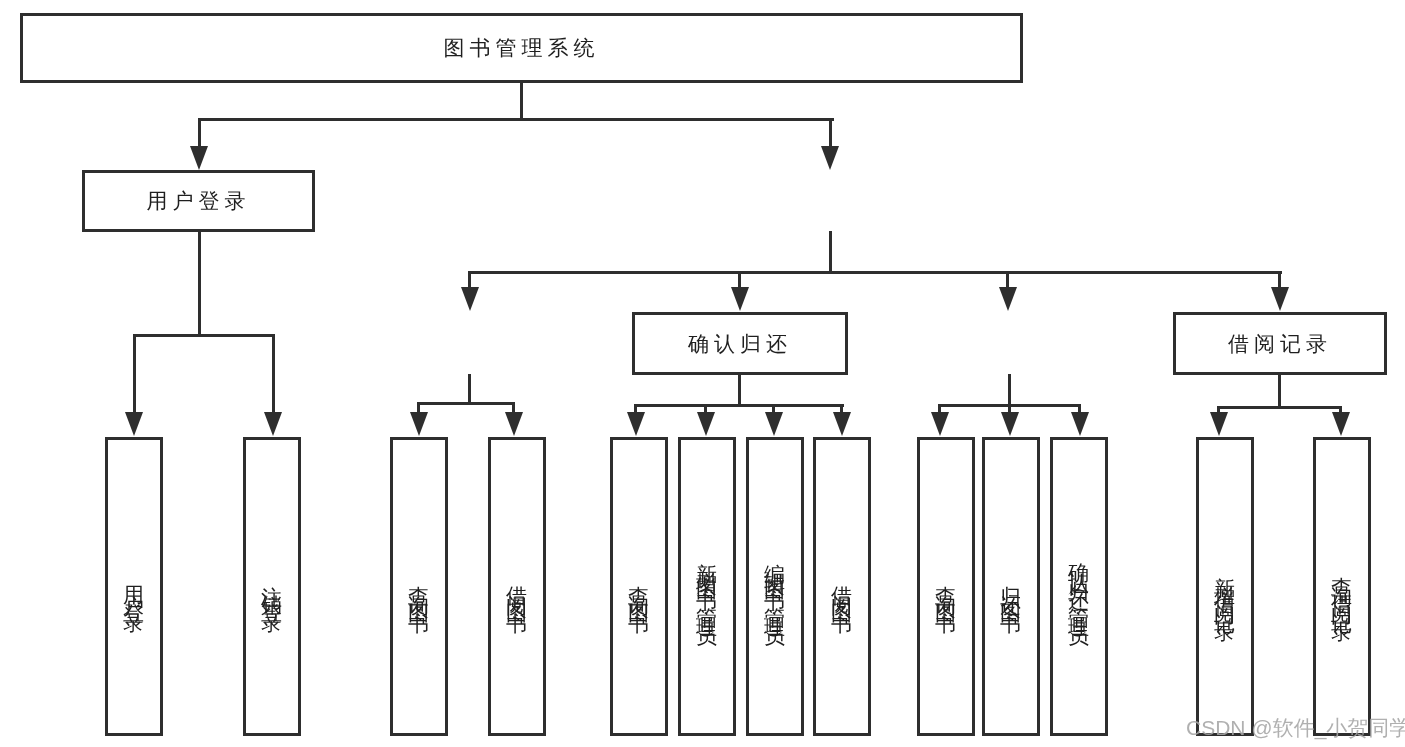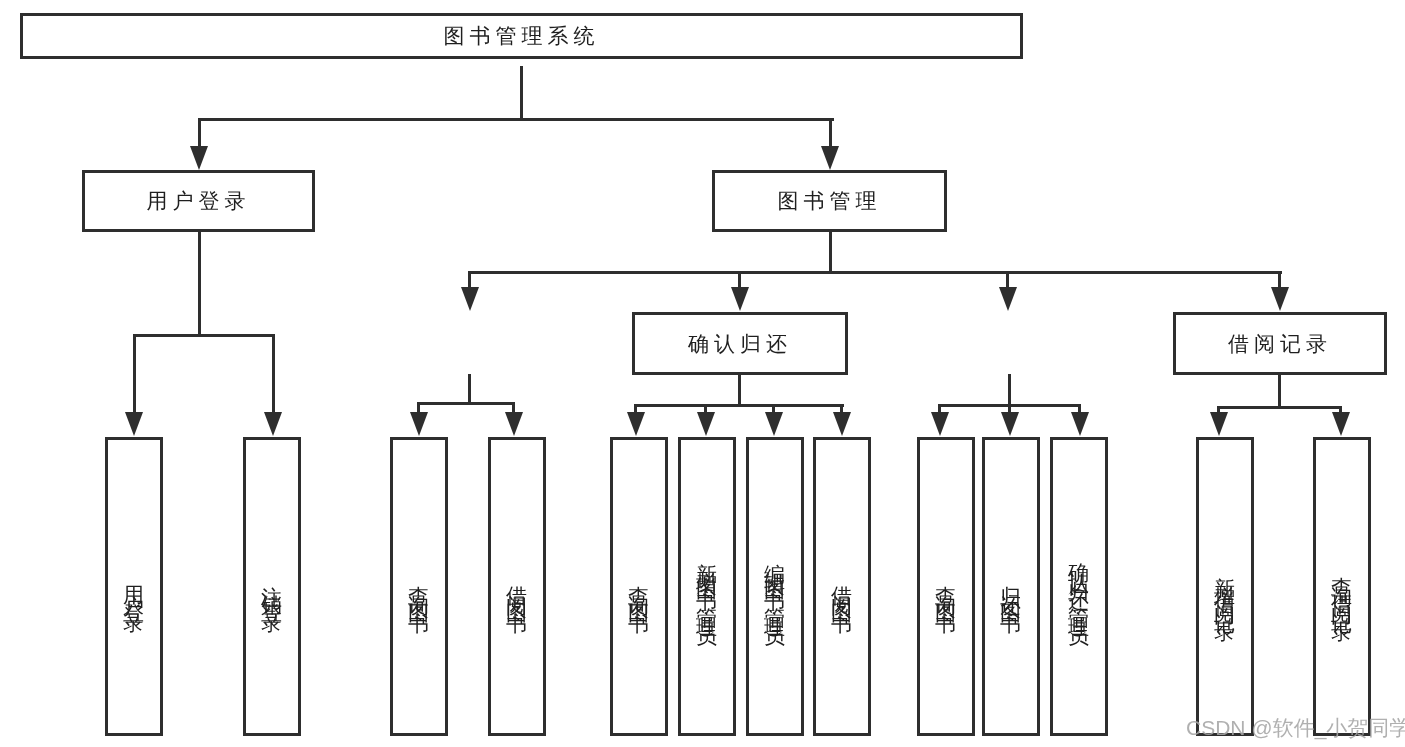--- a/index.html
+++ b/index.html
@@ -121,29 +121,26 @@
   <div class="ah" style="left:1001px;top:412px"></div>
   <div class="ah" style="left:1071px;top:412px"></div>
 
   <div class="seg" style="left:1278px;top:374px;width:3px;height:34px"></div>
   <div class="seg" style="left:1218px;top:406px;width:124px;height:3px"></div>
   <div class="seg" style="left:1217px;top:406px;width:3px;height:8px"></div>
   <div class="seg" style="left:1339px;top:406px;width:3px;height:8px"></div>
   <div class="ah" style="left:1210px;top:412px"></div>
   <div class="ah" style="left:1332px;top:412px"></div>
 
-  <div class="node" style="left:20px;top:13px;width:1003px;height:46px">
+  <div class="node" style="left:20px;top:13px;width:1003px;height:70px">
     <span class="hlabel">图书管理系统</span>
   </div>
 
   <div class="node" style="left:82px;top:170px;width:233px;height:62px">
     <span class="hlabel">用户登录</span>
-  </div>
-  <div class="node" style="left:712px;top:170px;width:235px;height:62px">
-    <span class="hlabel">图书管理</span>
   </div>
 
   <div class="node" style="left:632px;top:312px;width:216px;height:63px">
     <span class="hlabel">确认归还</span>
   </div>
   <div class="node" style="left:1173px;top:312px;width:214px;height:63px">
     <span class="hlabel">借阅记录</span>
   </div>
 
   <div class="node" style="left:105px;top:437px;width:58px;height:299px">

